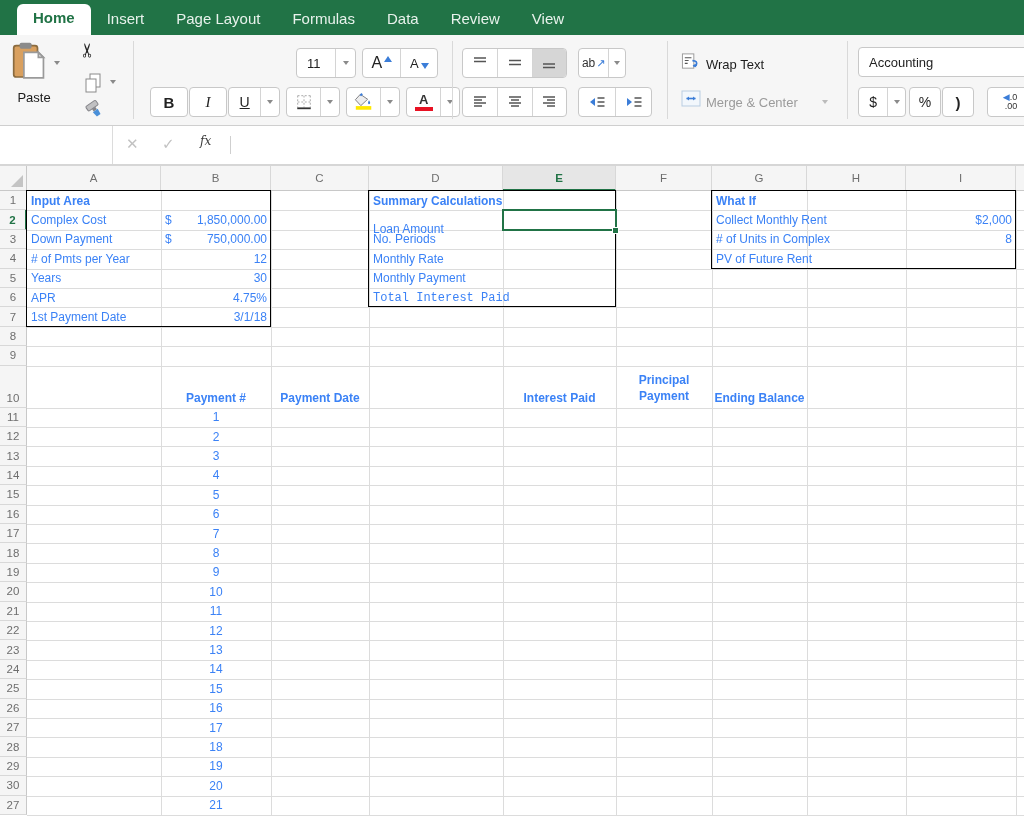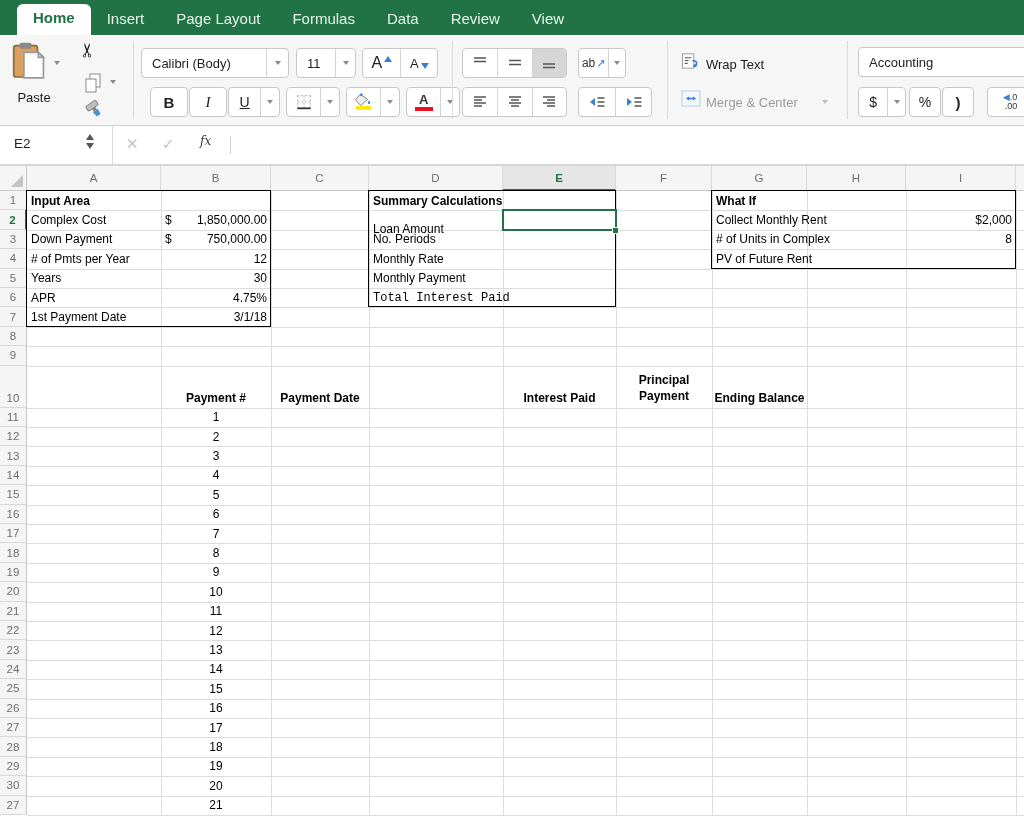--- a/index.html
+++ b/index.html
@@ -40,21 +40,21 @@
   
   .sheet { position:absolute; left:0; top:166px; width:1024px; height:650px; background:#fff; overflow:hidden; }
   .colhdr { position:absolute; top:0; height:25px; background:#f5f5f5; border-right:1px solid #d8d8d8; border-bottom:1px solid #c8c8c8; display:flex; align-items:center; justify-content:center; font-size:11.5px; color:#6e6e6e; }
   .colhdr.sel { background:#e6e6e6; color:#217346; font-weight:bold; border-bottom:2px solid #217346; }
   .corner { position:absolute; left:0; top:0; width:27px; height:25px; background:#f5f5f5; border-right:1px solid #c8c8c8; border-bottom:1px solid #c8c8c8; }
   .corner .ctri { position:absolute; right:3px; bottom:3px; width:0; height:0; border-bottom:12px solid #c4c4c4; border-left:12px solid transparent; }
   .rowhdr { position:absolute; left:0; width:27px; background:#f5f5f5; border-right:1px solid #c8c8c8; border-bottom:1px solid #d8d8d8; display:flex; align-items:center; justify-content:center; font-size:11.5px; color:#6e6e6e; }
   .rowhdr.sel { color:#217346; font-weight:bold; border-right:2px solid #217346; }
   .gl-v { position:absolute; width:1px; background:#dcdcdc; }
   .gl-h { position:absolute; height:1px; background:#dcdcdc; }
-  .cell { position:absolute; font-size:12px; color:#000000; display:flex; align-items:center; padding:0 4px; white-space:nowrap; overflow:visible; z-index:2; }
+  .cell { position:absolute; font-size:12px; color:#3b82f6; display:flex; align-items:center; padding:0 4px; white-space:nowrap; overflow:visible; z-index:2; }
   .cell.b { font-weight:bold; }
   .cell.right { justify-content:flex-end; }
   .cell.center { justify-content:center; }
   .cell.bottom { align-items:flex-end; padding-bottom:3px; }
   .cell.wrap { white-space:normal; text-align:center; line-height:1.35; }
   .cell.acct { justify-content:space-between; }
   .bbox { position:absolute; border:1.5px solid #000; z-index:4; pointer-events:none; }
   .selbox { position:absolute; border:2px solid #217346; z-index:5; }
   .fillhandle { position:absolute; width:7px; height:7px; background:#217346; border:1px solid #fff; z-index:6; }
 </style>
@@ -96,26 +96,20 @@
       <g transform="rotate(-35 11 11)">
         <rect x="5" y="3" width="12" height="5.5" rx="1.2" fill="#c0c0c2" stroke="#85858a"></rect>
         <rect x="9" y="8.5" width="4" height="3" fill="#85858a"></rect>
         <path d="M8 11.5 h6 l-0.8 6 h-4.4 z" fill="#4a90d9"></path>
       </g>
     </svg>
   </div>
 
   <div class="rdiv" style="left:133px;"></div>
 
-  <div class="btn" style="left:141px; top:13px; width:148px; height:30px; justify-content:flex-start; padding-left:10px;">
-    <span>Calibri (Body)</span>
-    <span style="position:absolute; right:0; top:0; width:22px; height:100%; border-left:1px solid #d4d4d4; display:flex; align-items:center; justify-content:center;">
-        <span class="dd"></span>
-      </span>
-  </div>
   <div class="btn" style="left:296px; top:13px; width:60px; height:30px; justify-content:flex-start; padding-left:10px;">
     <span>11</span>
     <span style="position:absolute; right:0; top:0; width:20px; height:100%; border-left:1px solid #d4d4d4; display:flex; align-items:center; justify-content:center;">
         <span class="dd"></span>
       </span>
   </div>
   <div class="btn" style="left:362px; top:13px; width:76px; height:30px; padding:0;">
     <span class="seg" style="width:38px;">
       <span style="font-size:16px;">A</span>
       <span style="width:0;height:0;border-left:4px solid transparent;border-right:4px solid transparent;border-bottom:6px solid #3b7dd8; margin-left:2px; margin-top:-8px;"></span>
@@ -280,27 +274,20 @@
     </div>
   <div class="btn" style="left:987px; top:52px; width:46px; height:30px; padding:0;">
     <span style="display:flex; flex-direction:column; align-items:flex-end; line-height:9px; font-size:9px; color:#333;">
       <span><span style="color:#3b7dd8;">◀</span><span>.0</span></span>
       <span>.00</span>
     </span>
   </div>
 </div>
 
 <div class="fbar">
-  <div class="namebox">
-    <span class="ref">E2</span>
-    <span class="stepper">
-        <span class="tri-up"></span>
-        <span class="tri-dn"></span>
-      </span>
-  </div>
   <div class="fdiv"></div>
   <span class="fx-x">✕</span>
   <span class="fx-ck">✓</span>
   <span class="fx-fx">fx</span>
   <span class="fx-caret"></span>
   <div class="abs" style="left:240px; top:0; width:784px; height:38px;"></div>
 </div>
 
 <div class="sheet" id="sheet-grid">
     <div class="corner">

